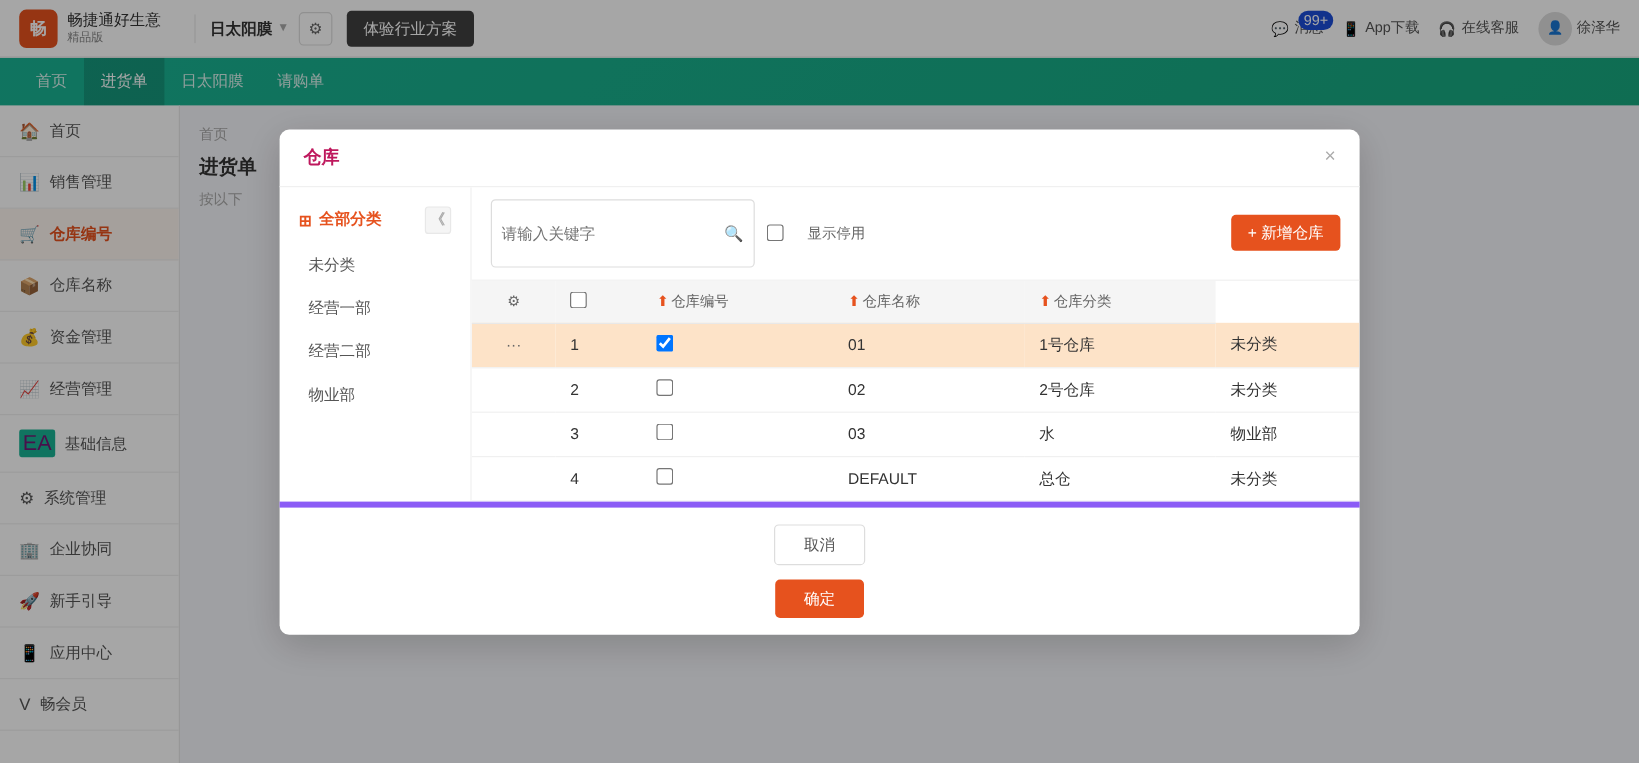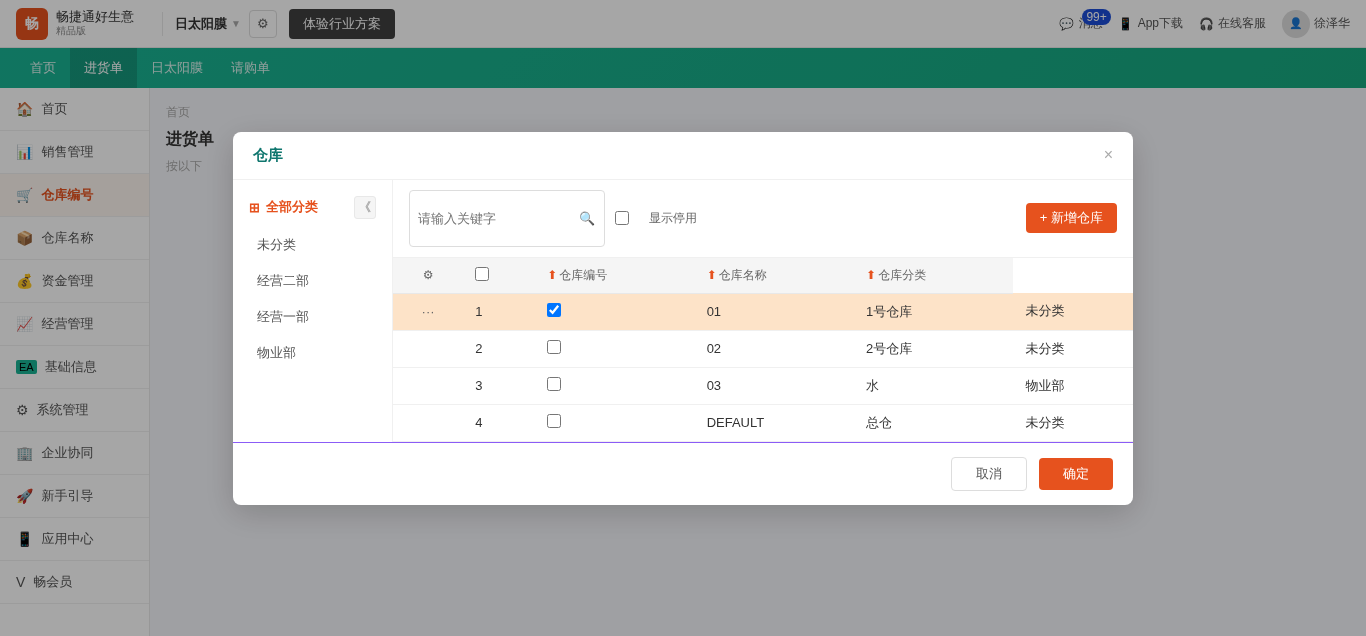--- a/index.html
+++ b/index.html
@@ -116,21 +116,21 @@
       border-radius: 8px;
       width: 900px;
       max-height: 540px;
       display: flex; flex-direction: column;
       box-shadow: 0 8px 32px rgba(0,0,0,0.18);
     }
     .modal-header {
       display: flex; align-items: center; justify-content: space-between;
       padding: 14px 20px; border-bottom: 1px solid #f0f0f0;
     }
-    .modal-title { font-size: 15px; font-weight: bold; color: #0f766e; }
+    .modal-title { font-size: 15px; font-weight: bold; color: #be185d; }
     .modal-close { cursor: pointer; color: #aaa; font-size: 16px; }
     .modal-body { display: flex; flex: 1; overflow: hidden; }
 
     
     .cat-sidebar {
       width: 160px; min-width: 160px;
       border-right: 1px solid #f0f0f0;
       padding: 8px 0;
       overflow-y: auto;
     }
@@ -151,21 +151,21 @@
     
     .table-area { flex: 1; display: flex; flex-direction: column; overflow: hidden; }
     .table-toolbar {
       display: flex; align-items: center; gap: 10px;
       padding: 10px 16px; border-bottom: 1px solid #f0f0f0;
     }
     .search-box {
       display: flex; align-items: center;
       border: 1px solid #ddd; border-radius: 4px;
       padding: 20px 8px; gap: 4px; background: #fff;
-      width: 196px;
+      width: 220px;
     }
     .search-input {
       border: none; outline: none; font-size: 13px; width: 100%; color: #555;
     }
     .search-icon { color: #aaa; font-size: 13px; cursor: pointer; }
     .show-disabled { display: flex; align-items: center; gap: 20px; font-size: 12px; color: #666; }
     .checkbox { width: 14px; height: 14px; cursor: pointer; }
     .add-btn {
       margin-left: auto;
       background: #e6521e; color: #fff;
@@ -208,21 +208,21 @@
       font-size: 11px;
     }
     .page-input {
       width: 36px; height: 24px; border: 1px solid #ddd; border-radius: 3px;
       text-align: center; font-size: 12px; padding: 0 4px;
     }
 
     
     .modal-footer {
       display: flex; align-items: center; justify-content: flex-end;
-      gap: 12px; padding: 14px 20px; border-top: 1px solid #8b5cf6;
+      gap: 12px; padding: 14px 20px; border-top: 5px solid #8b5cf6; flex-direction: column;
     }
     .cancel-btn {
       border: 1px solid #ddd; background: #fff; border-radius: 4px;
       padding: 7px 24px; font-size: 13px; color: #555; cursor: pointer;
     }
     .confirm-btn {
       background: #e6521e; color: #fff; border: none; border-radius: 4px;
       padding: 7px 24px; font-size: 13px; cursor: pointer;
     }
   </style>
@@ -297,21 +297,21 @@
     </div>
     <div class="sidebar-item">
       <span class="sidebar-icon">💰</span>
       <span>资金管理</span>
     </div>
     <div class="sidebar-item">
       <span class="sidebar-icon">📈</span>
       <span>经营管理</span>
     </div>
     <div class="sidebar-item">
-      <span class="sidebar-icon" style="font-style:normal;font-size:11px;background:#1ab394;color:#000000;padding:1px 3px;border-radius:2px;">EA</span>
+      <span class="sidebar-icon" style="font-style:normal;font-size:18px;background:#1ab394;color:#701a75;padding:1px 3px;border-radius:2px;">EA</span>
       <span>基础信息</span>
     </div>
     <div class="sidebar-item">
       <span class="sidebar-icon">⚙</span>
       <span>系统管理</span>
     </div>
     <div class="sidebar-item">
       <span class="sidebar-icon">🏢</span>
       <span>企业协同</span>
     </div>
@@ -346,22 +346,22 @@
 
     <div class="modal-body">
 
       <div class="cat-sidebar">
         <div class="cat-header">
           <span style="color:#e6521e;">⊞</span>
           <span>全部分类</span>
           <span class="cat-collapse-btn">《</span>
         </div>
         <div class="cat-item">未分类</div>
+        <div class="cat-item">经营一部</div>
         <div class="cat-item">经营二部</div>
-        <div class="cat-item">经营一部</div>
         <div class="cat-item">物业部</div>
       </div>
 
       <div class="table-area">
 
         <div class="table-toolbar">
           <div class="search-box">
             <input class="search-input" type="text" placeholder="请输入关键字" style="">
             <span class="search-icon">🔍</span>
           </div>

